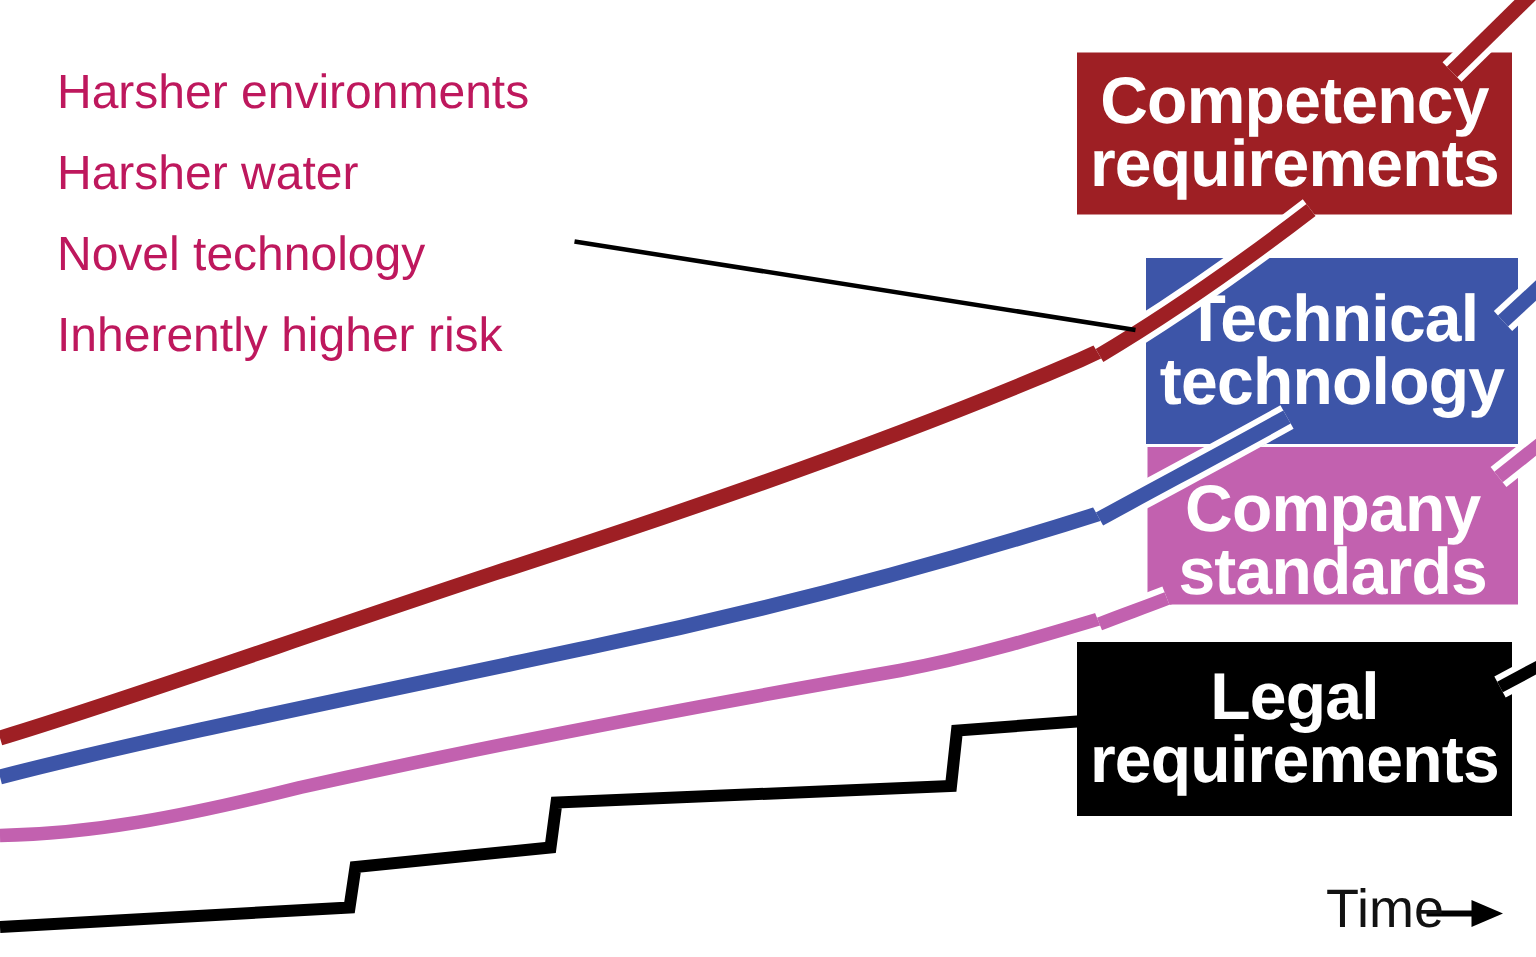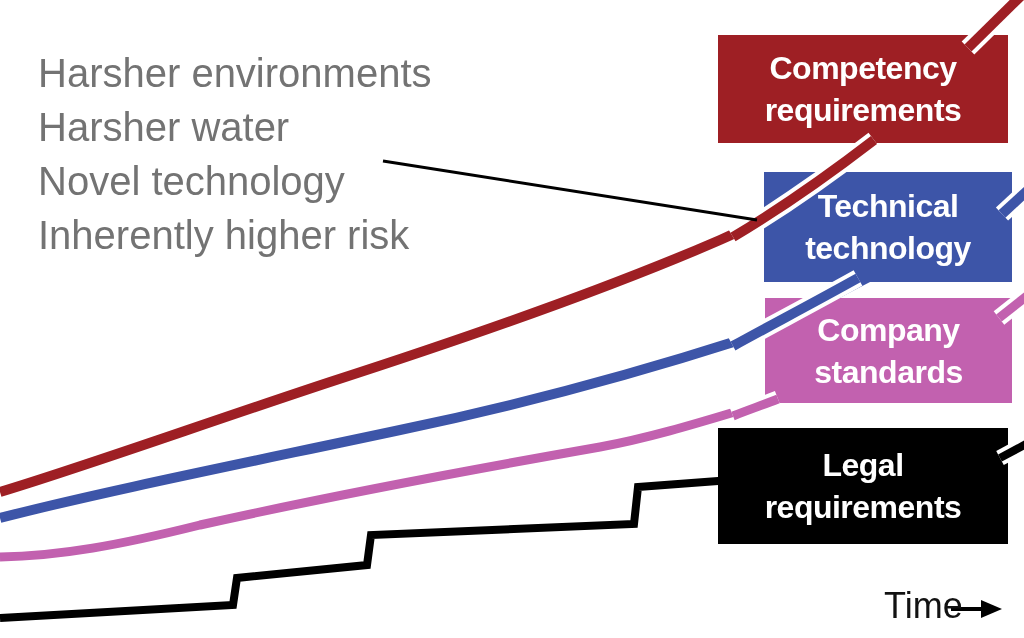--- a/index.html
+++ b/index.html
@@ -7,32 +7,32 @@
     position:relative;
     width:1024px;height:638px;
     background:#ffffff;
     overflow:hidden;
     font-family:"Liberation Sans","DejaVu Sans",sans-serif;
   }
   svg.layer{position:absolute;left:0;top:0;pointer-events:none;}
   .layer-under{z-index:1;}
   .layer-over{z-index:3;}
   .driver-list{
-    position:absolute;left:38px;top:46px;z-index:4;
-    color:#737373;font-size:40px;line-height:54px;
+    position:absolute;left:38px;top:34px;z-index:4;
+    color:#be185d;font-size:32px;line-height:54px;
     letter-spacing:0px;white-space:nowrap;
   }
   .label-box{
     position:absolute;z-index:2;
     display:flex;flex-direction:column;align-items:center;justify-content:center;
     color:#ffffff;font-weight:700;text-align:center;
-    font-size:32px;line-height:42px;letter-spacing:-0.5px;white-space:nowrap;
+    font-size:44px;line-height:42px;letter-spacing:-0.5px;white-space:nowrap;
   }
   .box-competency{left:718px;top:35px;width:290px;height:108px;}
-  .box-technical{left:764px;top:172px;width:248px;height:110px;}
+  .box-technical{left:764px;top:172px;width:248px;height:124px;}
   .box-company{left:765px;top:298px;width:247px;height:105px;}
   .box-legal{left:718px;top:428px;width:290px;height:116px;}
   .time-label{
     position:absolute;left:862px;top:588px;z-index:4;
     color:#121212;font-size:36px;line-height:36px;white-space:nowrap;margin-left:22px;
   }
 </style>
 </head>
 <body>
 
@@ -46,21 +46,21 @@
   </svg>
 
   <div class="label-box box-competency" style="background: rgb(158, 31, 36);">
     <span>Competency</span>
     <span>requirements</span>
   </div>
   <div class="label-box box-technical" style="background: rgb(61, 85, 168);">
     <span>Technical</span>
     <span>technology</span>
   </div>
-  <div class="label-box box-company" style="background: rgb(194, 97, 175);">
+  <div class="label-box box-company" style="background: rgb(194, 97, 175); justify-content: flex-end;">
     <span>Company</span>
     <span>standards</span>
   </div>
   <div class="label-box box-legal" style="background: rgb(0, 0, 0);">
     <span>Legal</span>
     <span>requirements</span>
   </div>
 
   <svg class="layer layer-over" width="1024" height="638" viewBox="0 0 1024 638">
 

